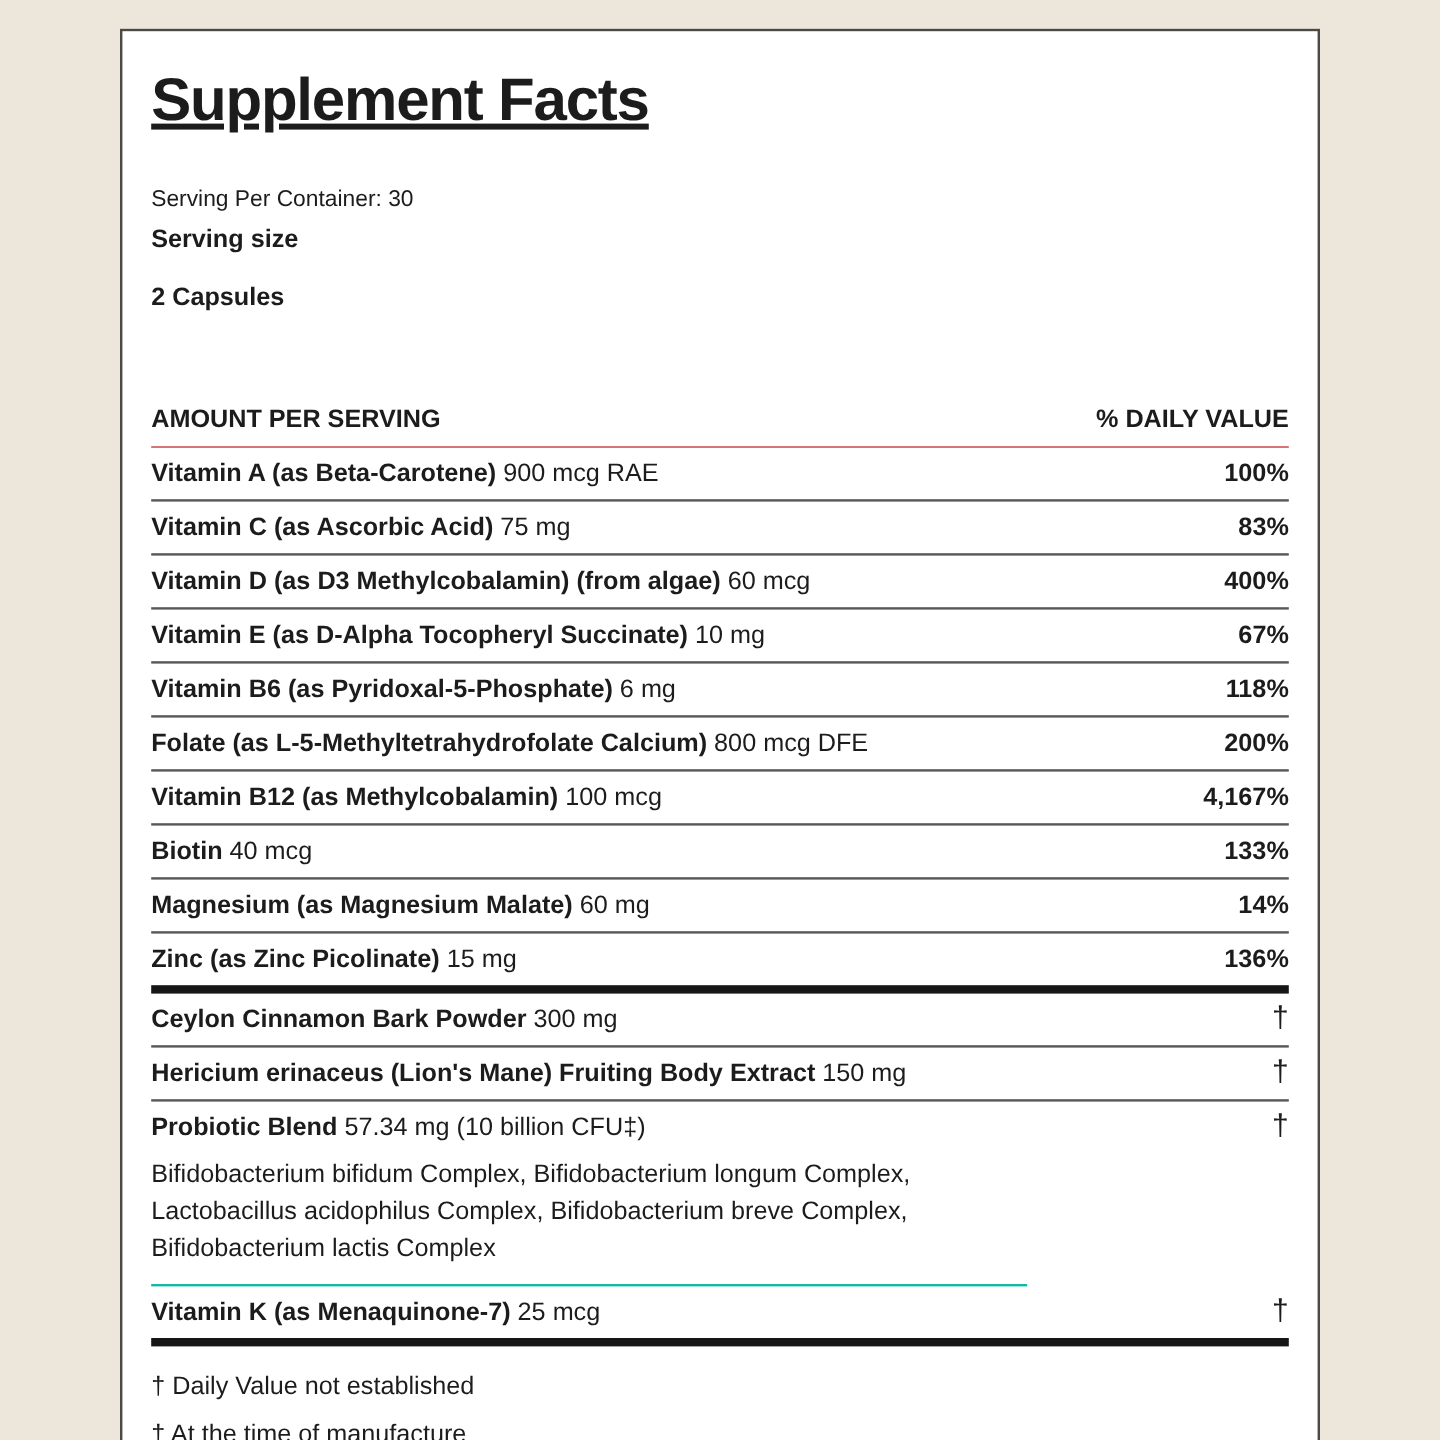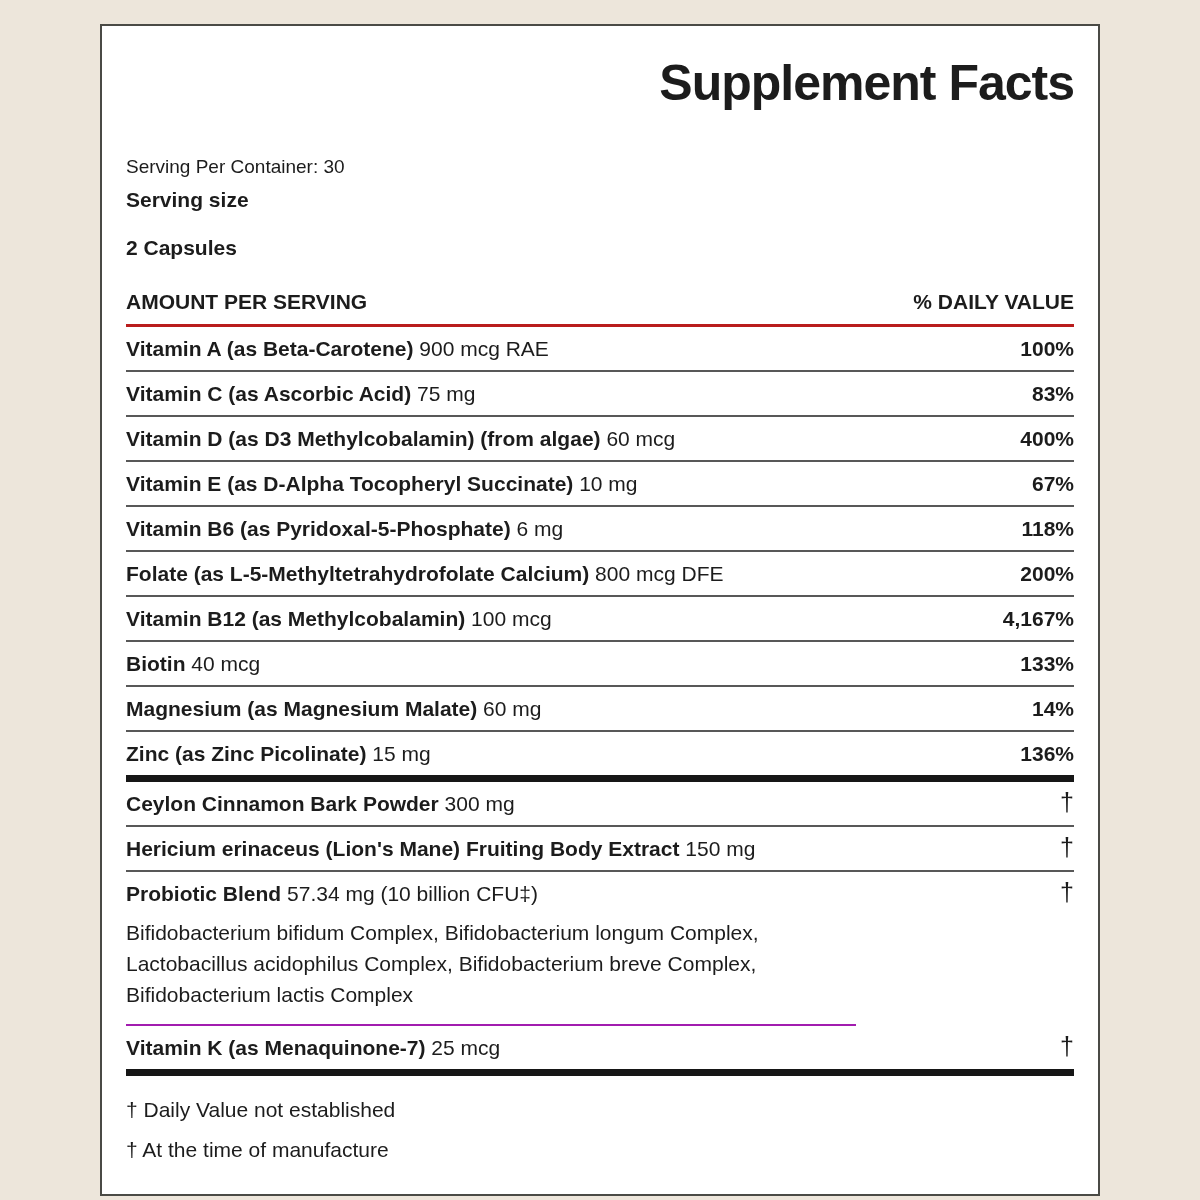--- a/index.html
+++ b/index.html
@@ -10,55 +10,56 @@
     color: #1C1C1C;
     overflow: hidden;
   }
   .page { width: 1000px; margin: 0 auto; padding-top: 24px; }
   .panel {
     background: #FFFFFF;
     border: 2px solid #4A4A45;
     padding: 20px 24px 16px 24px;
   }
   .title {
-    text-align: right;
+    text-align: left;
     font-size: 50px;
     font-weight: 700;
     letter-spacing: -1px;
     margin-top: 8px;
+    text-decoration: underline;
   }
   .serving-block { margin-top: 44px; }
   .serving-per-container { font-size: 19px; font-weight: 400; }
   .serving-size-label { font-size: 21px; font-weight: 700; margin-top: 10px; }
   .serving-size-value { font-size: 21px; font-weight: 700; margin-top: 24px; }
   .table-header {
     display: flex; justify-content: space-between; align-items: flex-start;
-    margin-top: 30px;
+    margin-top: 78px;
     padding-bottom: 10px;
-    border-bottom: 3px solid #b91c1c;
+    border-bottom: 1px solid #b91c1c;
     font-size: 21px; font-weight: 700;
   }
   .row {
     display: flex; justify-content: space-between; align-items: baseline;
     padding: 10px 0 9px 0;
     border-bottom: 2px solid #585858;
     font-size: 21px;
     text-align: center;
   }
   .row.no-border { border-bottom: none; }
   .nutrient-name { font-weight: 700; }
   .nutrient-amount { font-weight: 400; }
   .row-dv { font-weight: 700; white-space: nowrap; }
   .row-dv.dagger { font-weight: 400; font-size: 25px; line-height: 21px; }
   .sub-ingredients {
     font-size: 21px; font-weight: 400;
     line-height: 31px;
     max-width: 730px;
     padding: 2px 0 14px 0;
-    border-bottom: 2px solid #a21caf;
+    border-bottom: 2px solid #14b8a6;
   }
   .thick-bar { height: 7px; background: #161616; }
   .footnotes { padding-top: 12px; }
   .footnote { font-size: 21px; font-weight: 400; margin: 10px 0 16px 0; }
 </style>
 </head>
 <body>
 
 <div class="page">
   <div class="panel">

